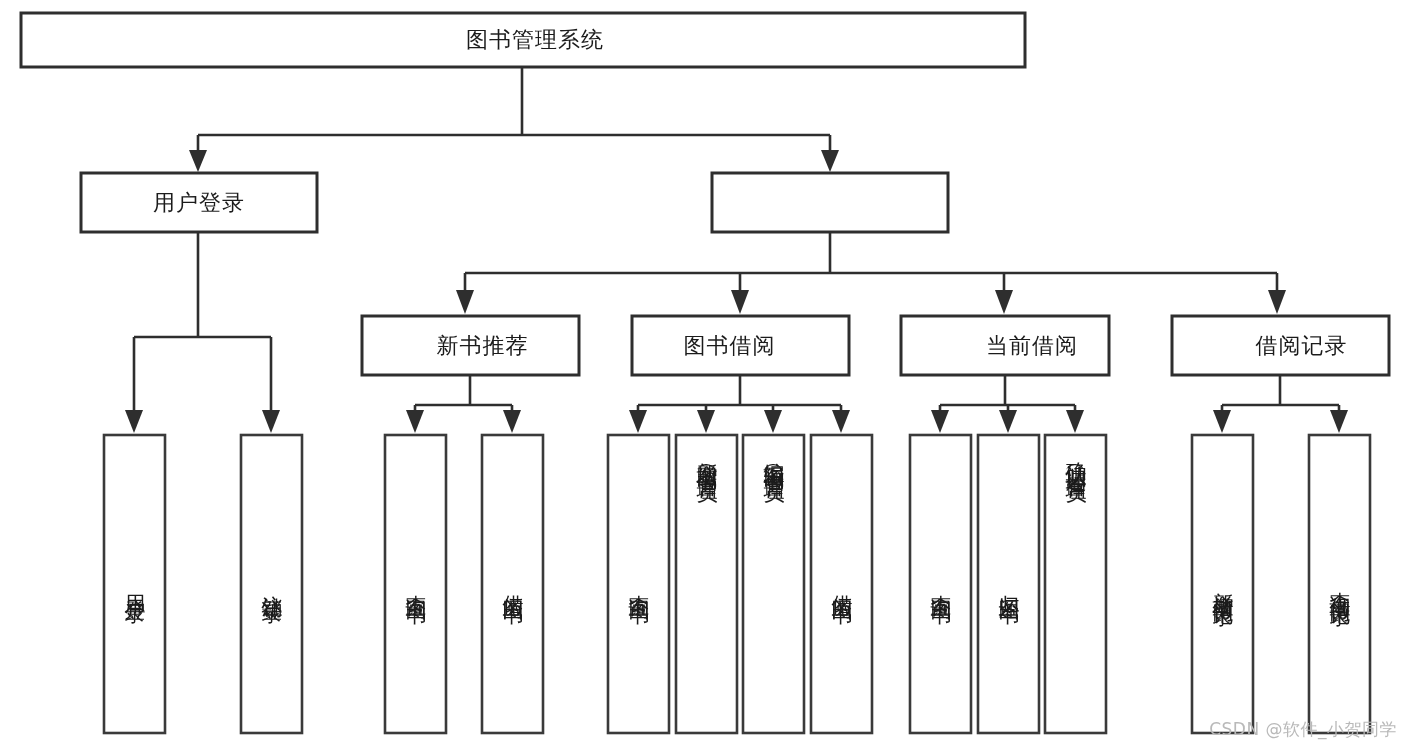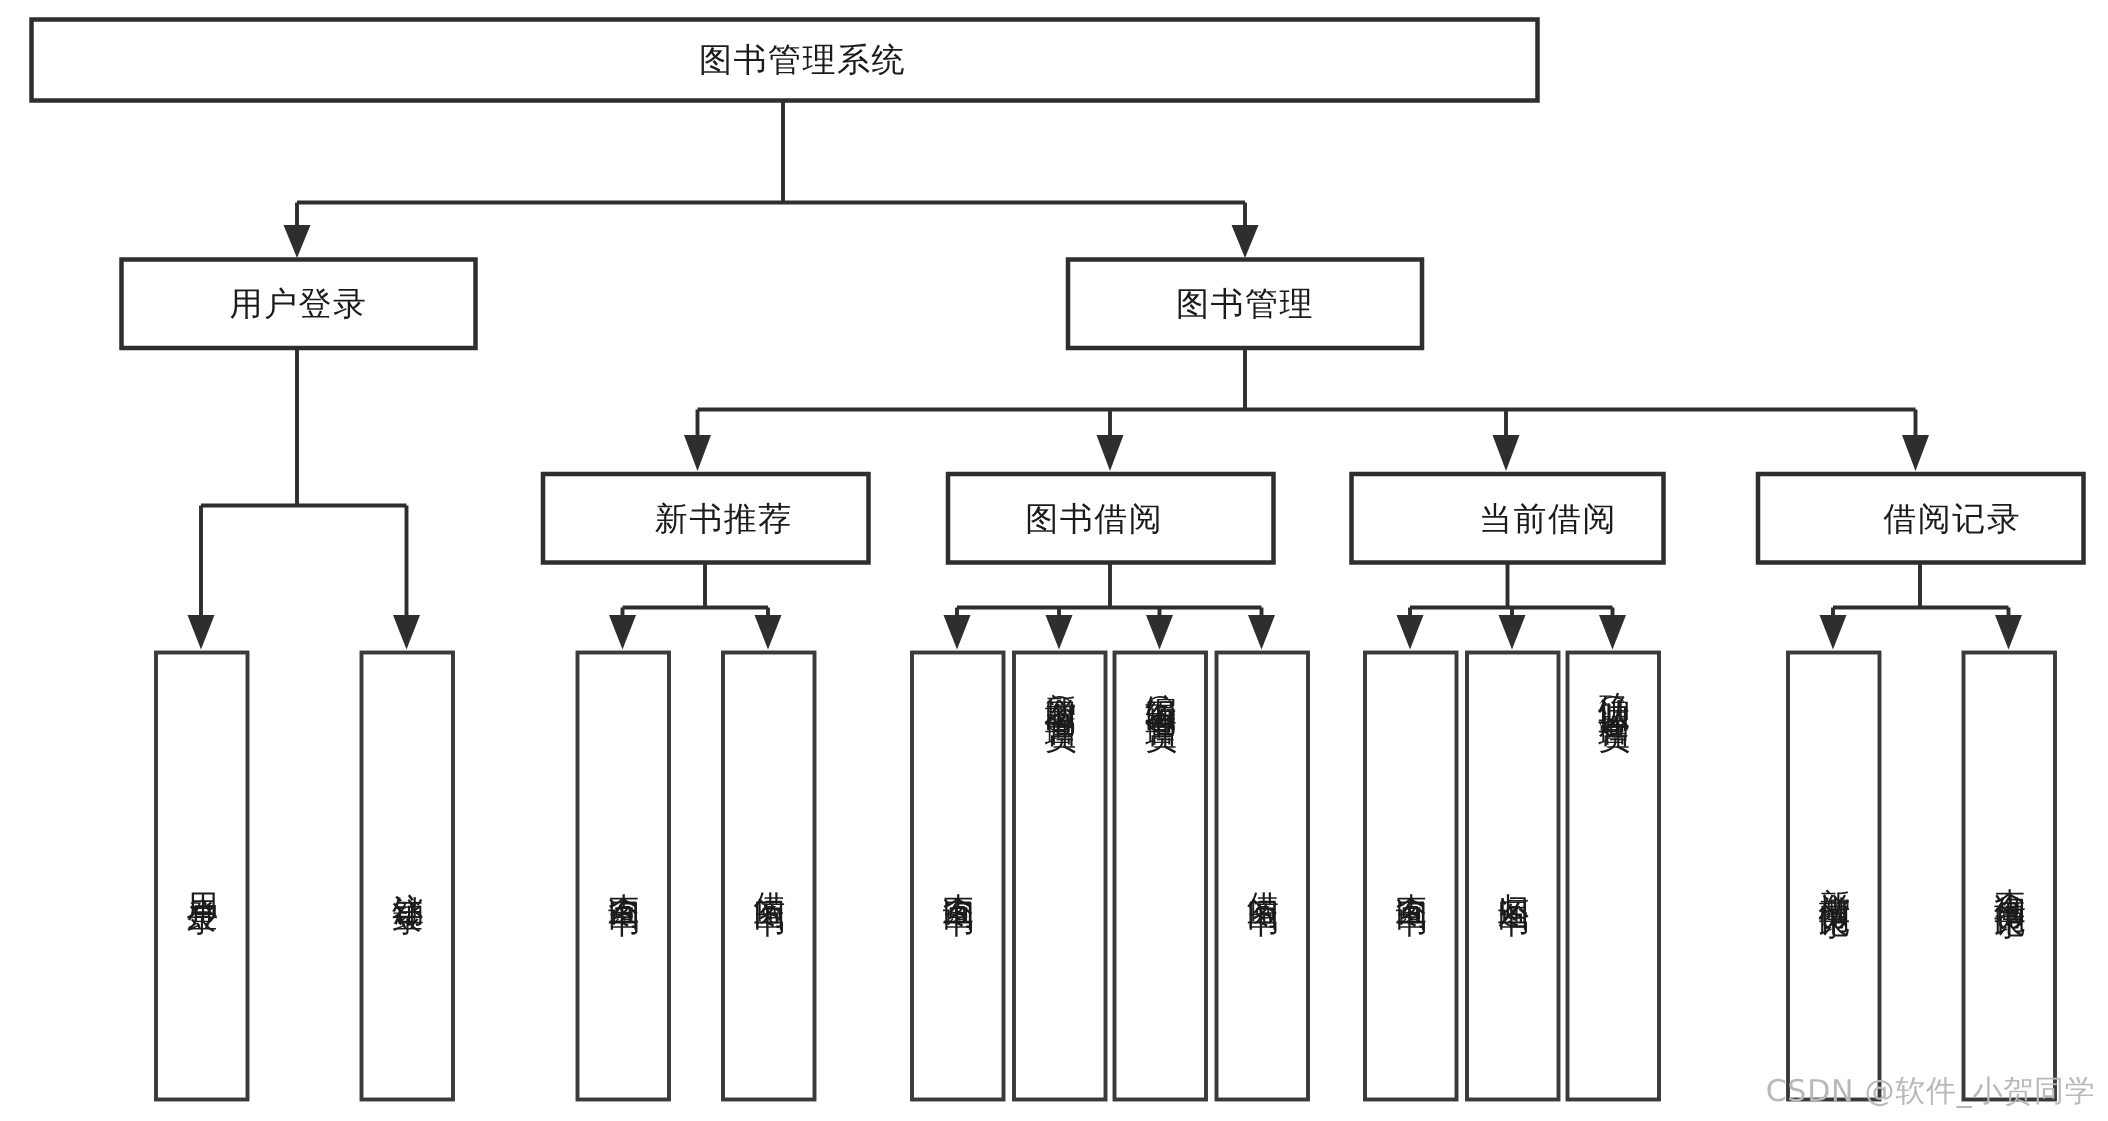--- a/index.html
+++ b/index.html
@@ -76,21 +76,21 @@
     font-size: 22px;
     color: #1b1b1b;
     letter-spacing: 1px;
     white-space: nowrap;
   }
   #watermark {
     position: absolute;
     right: 8px;
     bottom: 6px;
     font-family: "DejaVu Sans", "Liberation Sans", sans-serif;
-    font-size: 20px;
+    font-size: 17px;
     color: #b9b9b9;
     letter-spacing: 0.5px;
     white-space: nowrap;
   }
 </style>
 </head>
 <body>
 
 <div id="diagram-root">
 
@@ -191,23 +191,20 @@
   </svg>
 
   <div class="hlabel-wrap" style="left:21px; top:13px; width:1004px; height:54px;margin-left:12px;">
     <span class="htext">图书管理系统</span>
   </div>
 
   <div class="hlabel-wrap" style="left:81px; top:173px; width:236px; height:59px;">
     <span class="htext">用户登录</span>
   </div>
 
-  <div class="hlabel-wrap" style="left:712px; top:173px; width:236px; height:59px;">
-    <span class="htext">图书管理</span>
-  </div>
 
   <div class="hlabel-wrap" style="left:362px; top:316px; width:241px; height:59px;">
     <span class="htext">新书推荐</span>
   </div>
 
   <div class="hlabel-wrap" style="left:616px; top:316px; width:227px; height:59px;align-items:center;">
     <span class="htext">图书借阅</span>
   </div>
 
   <div class="hlabel-wrap" style="left:906px; top:316px; width:228px; height:59px;padding-left:12px;">

